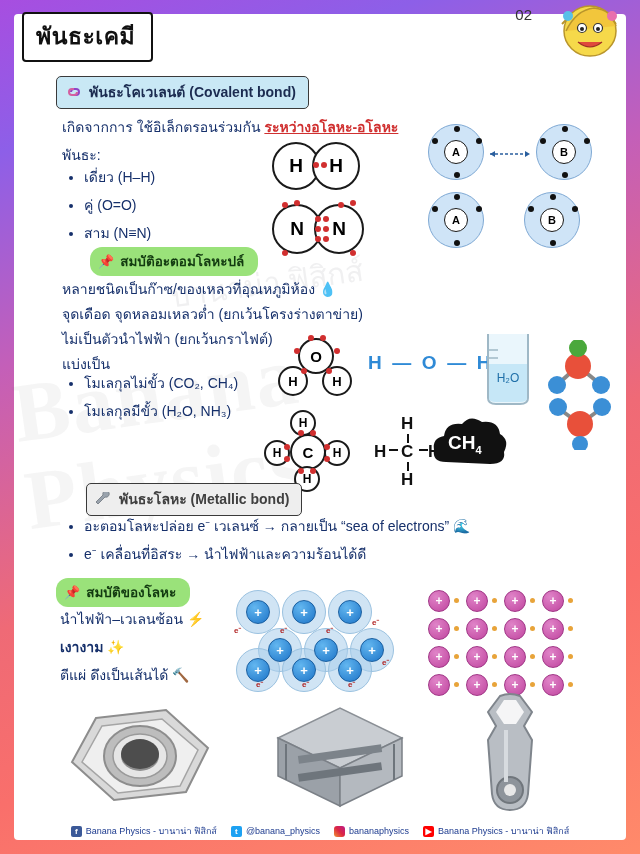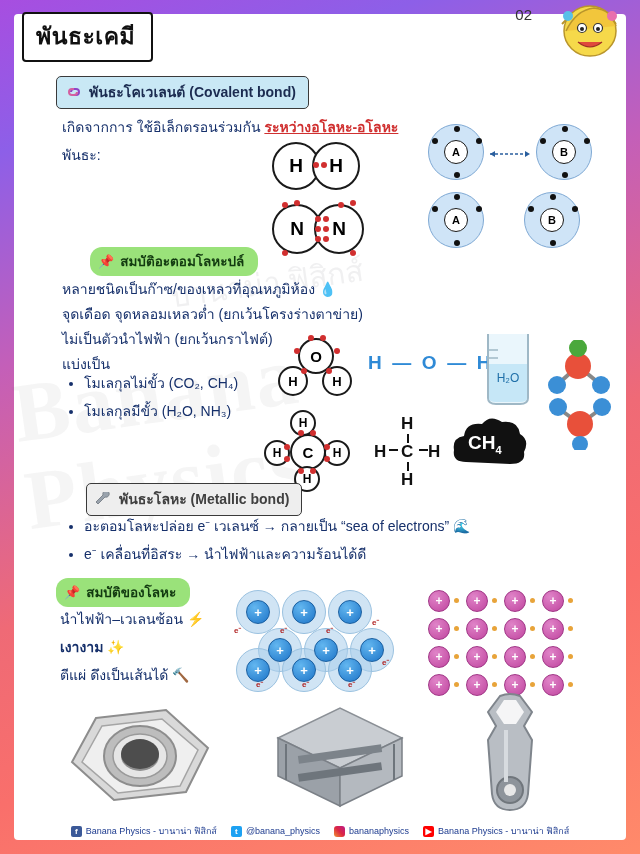--- a/index.html
+++ b/index.html
@@ -163,20 +163,27 @@
       </span>
       <span>พันธะโคเวเลนต์ (Covalent bond)</span>
     </span>
   </div>
 
   <div class="txt" style="left:62px; top:116px;">
     <span>เกิดจากการ ใช้อิเล็กตรอนร่วมกัน</span>
     <span class="u-red">ระหว่างอโลหะ-อโลหะ</span>
   </div>
   <div class="txt" style="left:62px; top:144px;">พันธะ:</div>
+  <div style="position:absolute; left:64px; top:164px; width:220px;">
+    <ul class="bul">
+      <li>เดี่ยว (H–H)</li>
+      <li>คู่ (O=O)</li>
+      <li>สาม (N≡N)</li>
+    </ul>
+  </div>
 
   <div style="position:absolute; left:272px; top:142px; width:110px; height:52px;">
     <div class="atom-circ" style="left:0; top:0; width:48px; height:48px; font-size:19px;">H</div>
     <div class="atom-circ" style="left:40px; top:0; width:48px; height:48px; font-size:19px;">H</div>
     <div class="dotred" style="left:41px; top:20px;"></div>
     <div class="dotred" style="left:49px; top:20px;"></div>
   </div>
 
   <div style="position:absolute; left:272px; top:202px; width:130px; height:56px;">
     <div class="atom-circ" style="left:0; top:2px; width:50px; height:50px; font-size:19px;">N</div>
@@ -323,21 +330,21 @@
     <div style="position:absolute; left:0; top:28px;">H</div>
     <div style="position:absolute; left:27px; top:28px;">C</div>
     <div style="position:absolute; left:54px; top:28px;">H</div>
     <div style="position:absolute; left:27px; top:56px;">H</div>
     <div class="bond-line" style="left:33px; top:20px; width:2px; height:9px;"></div>
     <div class="bond-line" style="left:33px; top:48px; width:2px; height:9px;"></div>
     <div class="bond-line" style="left:15px; top:35px; width:9px; height:2px;"></div>
     <div class="bond-line" style="left:45px; top:35px; width:9px; height:2px;"></div>
   </div>
 
-  <div style="position:absolute; left:450px; top:414px; width:80px; height:62px;">
+  <div style="position:absolute; left:430px; top:414px; width:80px; height:62px;">
     <svg width="80" height="62" viewBox="0 0 80 62">
       <path d="M16 48 Q2 48 4 36 Q2 24 14 22 Q16 8 32 10 Q40 0 52 8 Q68 6 70 20 Q80 26 74 38 Q76 50 60 50 Z" fill="#111"></path>
     </svg>
     <div style="position:absolute; left:18px; top:18px; color:#fff; font-size:19px; font-weight:bold;">
       <span>CH</span><span style="font-size:11px; vertical-align:sub;">4</span>
     </div>
   </div>
 
   <div style="position:absolute; left:86px; top:483px;">
     <span class="chip metal">

